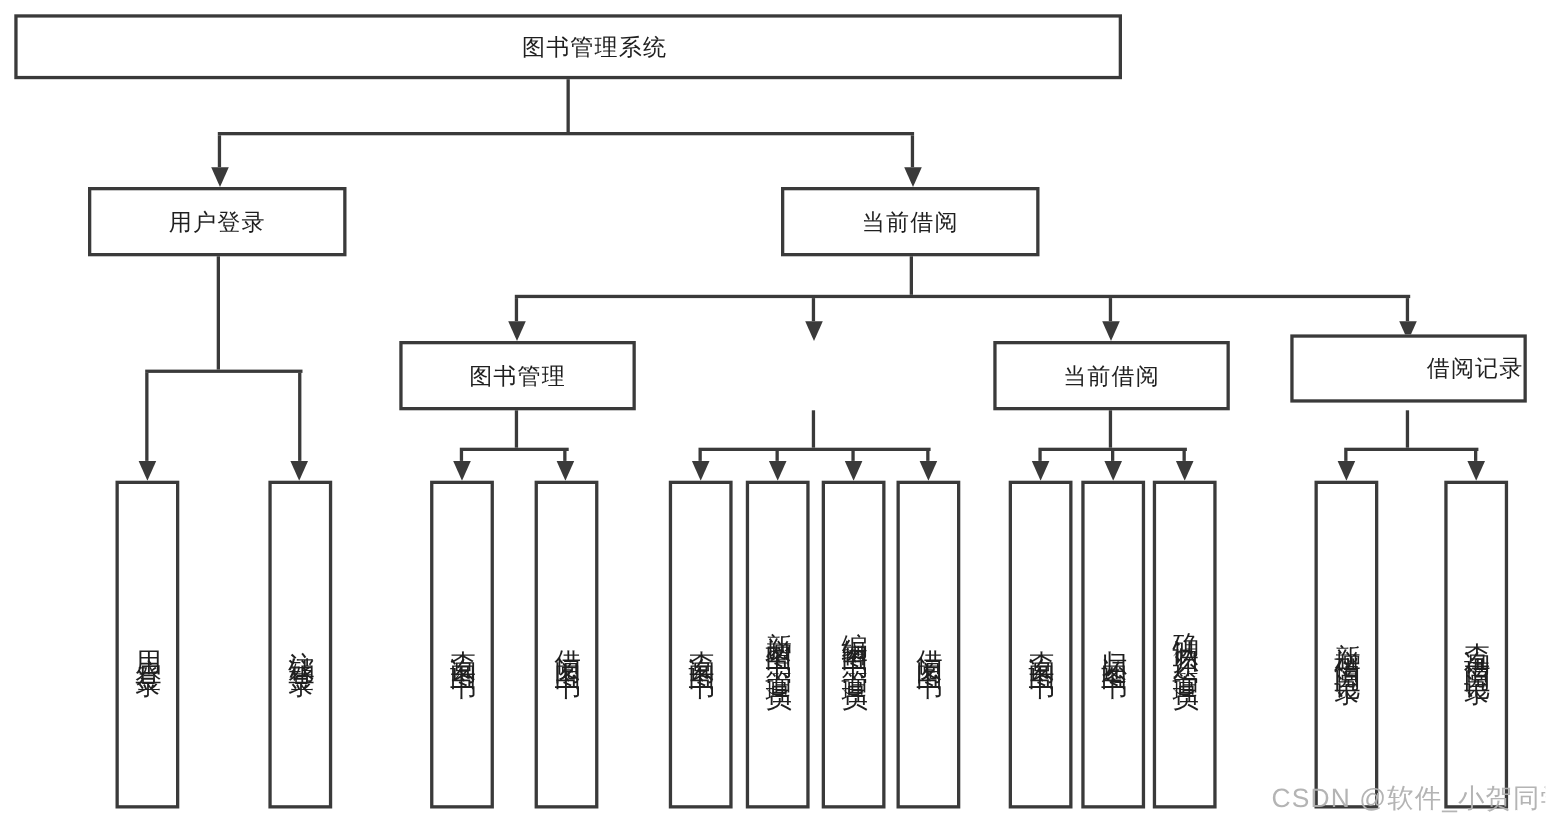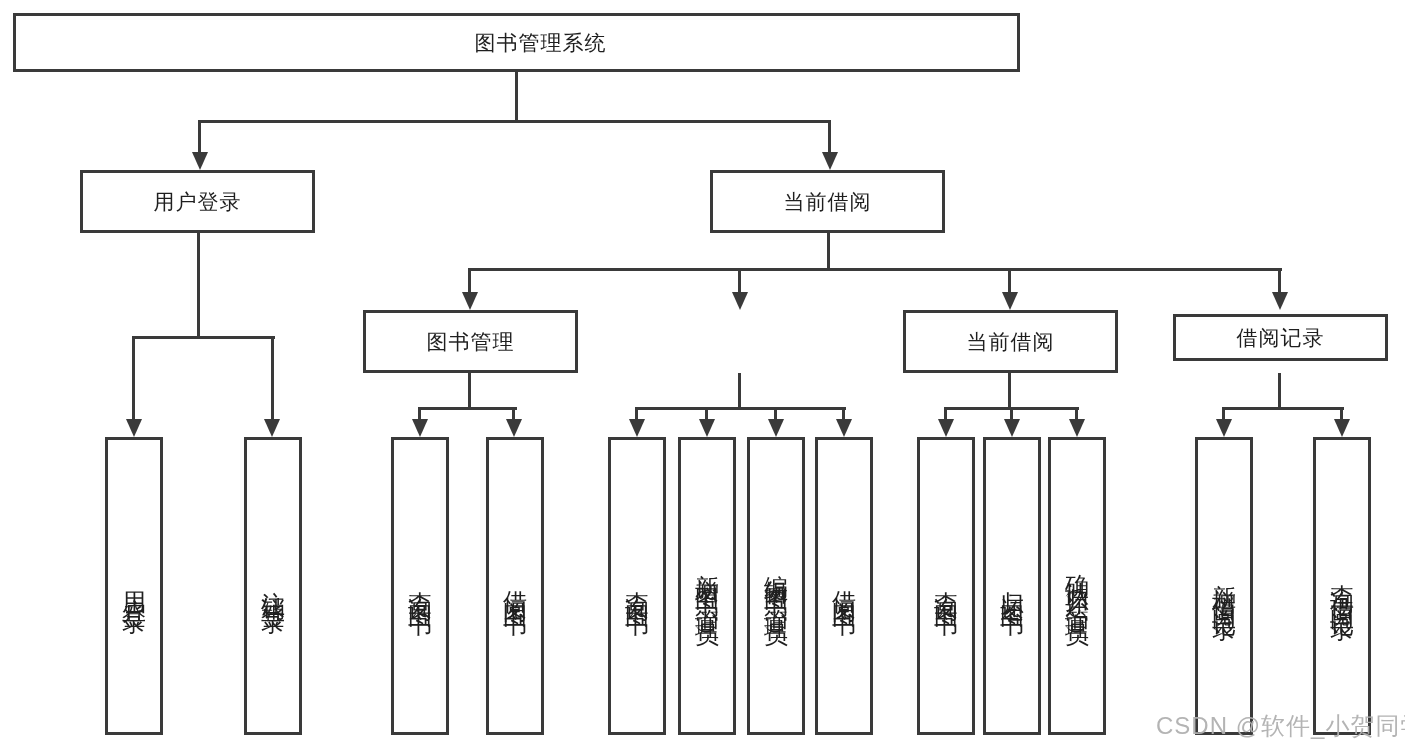--- a/index.html
+++ b/index.html
@@ -24,21 +24,21 @@
     border-left:8px solid transparent;border-right:8px solid transparent;
     border-top:18px solid #3a3a3a;
   }
   
   #root-box{left:13px;top:13px;width:1007px;height:59px;padding-left:48px;}
   #b-login{left:80px;top:170px;width:235px;height:63px;}
   #b-mgmt{left:710px;top:170px;width:235px;height:63px;}
   #b-new{left:363px;top:310px;width:215px;height:63px;}
   #b-borrow{left:633px;top:310px;width:215px;height:63px;}
   #b-current{left:903px;top:310px;width:215px;height:63px;}
-  #b-records{left:1173px;top:314px;width:215px;height:47px;}
+  #b-records{left:1173px;top:304px;width:215px;height:62px;justify-content:flex-end;}
   .leaf{top:437px;width:58px;height:298px;}
   #la1{left:105px;} #la2{left:244px;}
   #lb1{left:391px;} #lb2{left:486px;}
   #lc1{left:608px;} #lc2{left:678px;} #lc3{left:747px;} #lc4{left:815px;}
   #ld1{left:917px;} #ld2{left:983px;} #ld3{left:1048px;}
   #le1{left:1195px;} #le2{left:1313px;}
   
   #v-root{left:515px;top:72px;height:48px;}
   #h-l1{left:198px;top:120px;width:633px;}
   #s-l2a{left:198px;top:123px;height:29px;}

